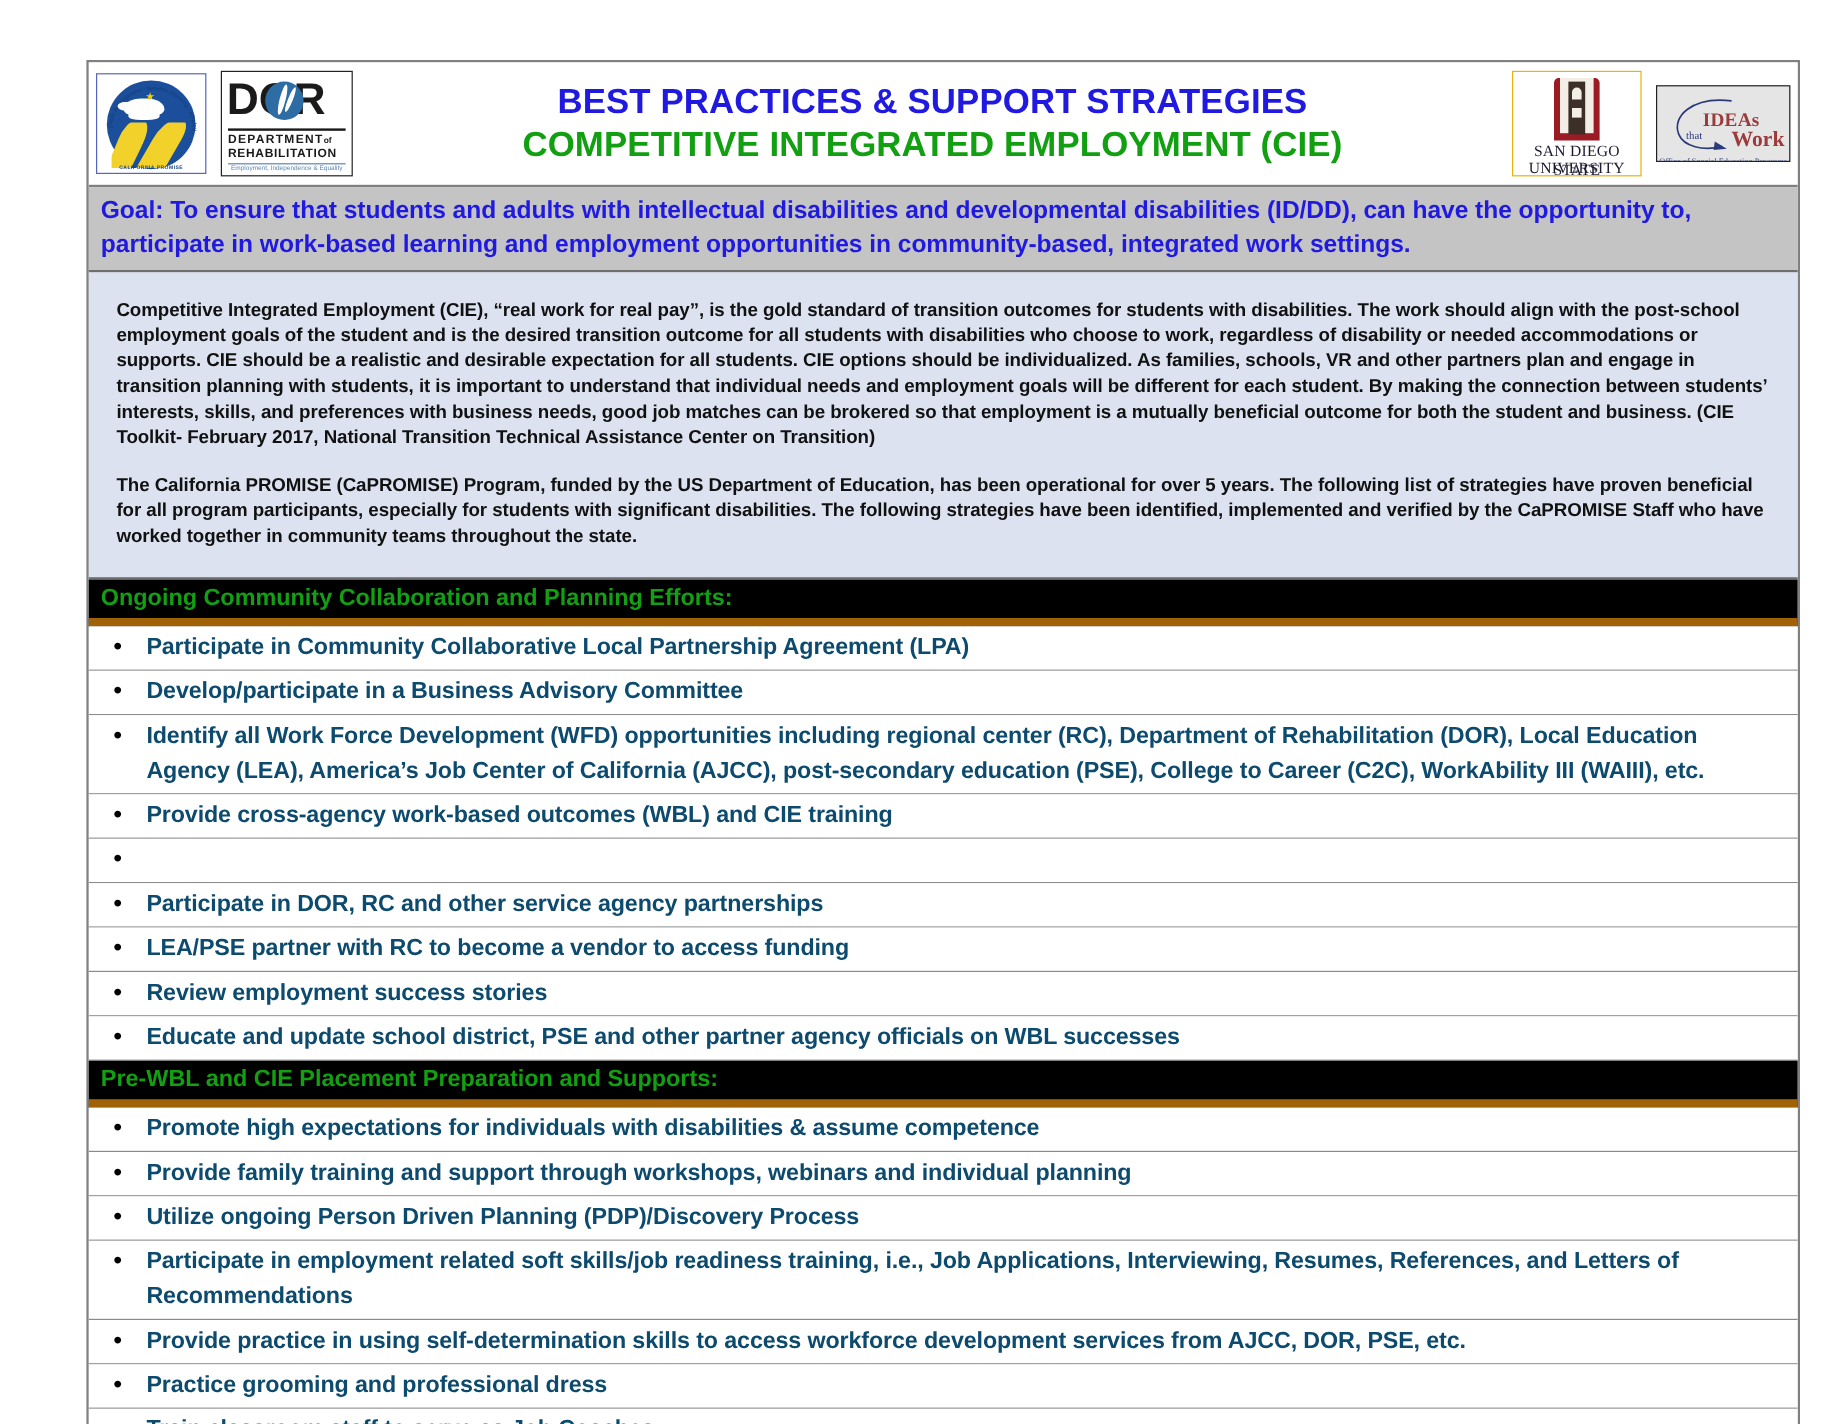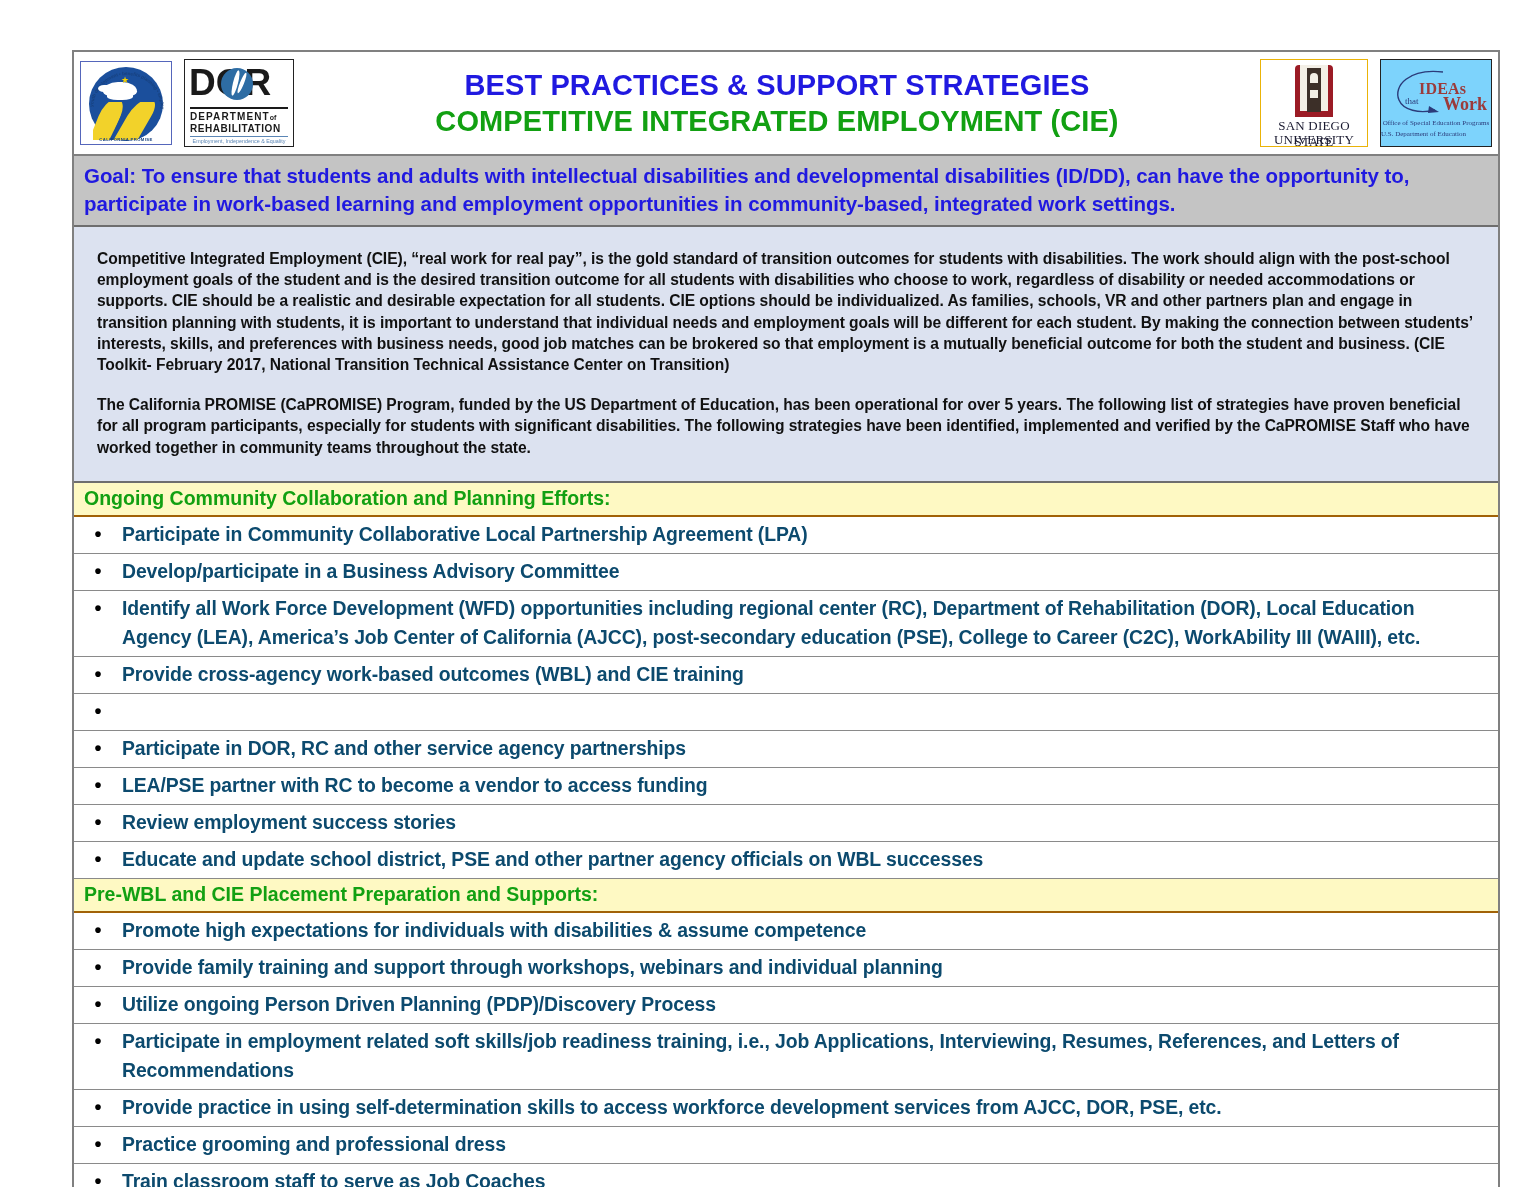--- a/index.html
+++ b/index.html
@@ -317,23 +317,23 @@
     font-family: "Liberation Serif", serif;
     font-size: 13px;
     color: #1a1a30;
     letter-spacing: 0.2px;
   }
 
   
   .ideas-logo {
     position: relative;
     width: 112px;
-    height: 88px;
+    height: 64px;
     border: 1px solid #222222;
-    background: #7dd3fc;
+    background: #e5e5e5;
     box-sizing: border-box;
     overflow: hidden;
   }
   .ideas-arc { position: absolute; left: 10px; top: 8px; }
   .ideas-ideas {
     position: absolute;
     left: 38px; top: 20px;
     font-family: "Liberation Serif", serif;
     font-size: 16px;
     font-weight: bold;
@@ -399,22 +399,22 @@
     font-weight: bold;
     color: #111111;
     line-height: 21.2px;
     margin: 12px;
     letter-spacing: -0.05px;
   }
   .intro-p + .intro-p { margin-top: 19px; }
 
   
   .section-head {
-    background: #fef9c3;
-    border-bottom: 2px solid #a16207;
+    background: #000000;
+    border-bottom: 7px solid #a16207;
     padding: 3px 23px 4px 10px;
     box-sizing: border-box;
   }
   .section-head-text {
     font-size: 19.5px;
     font-weight: bold;
     color: #12a012;
     line-height: 25px;
   }
 

